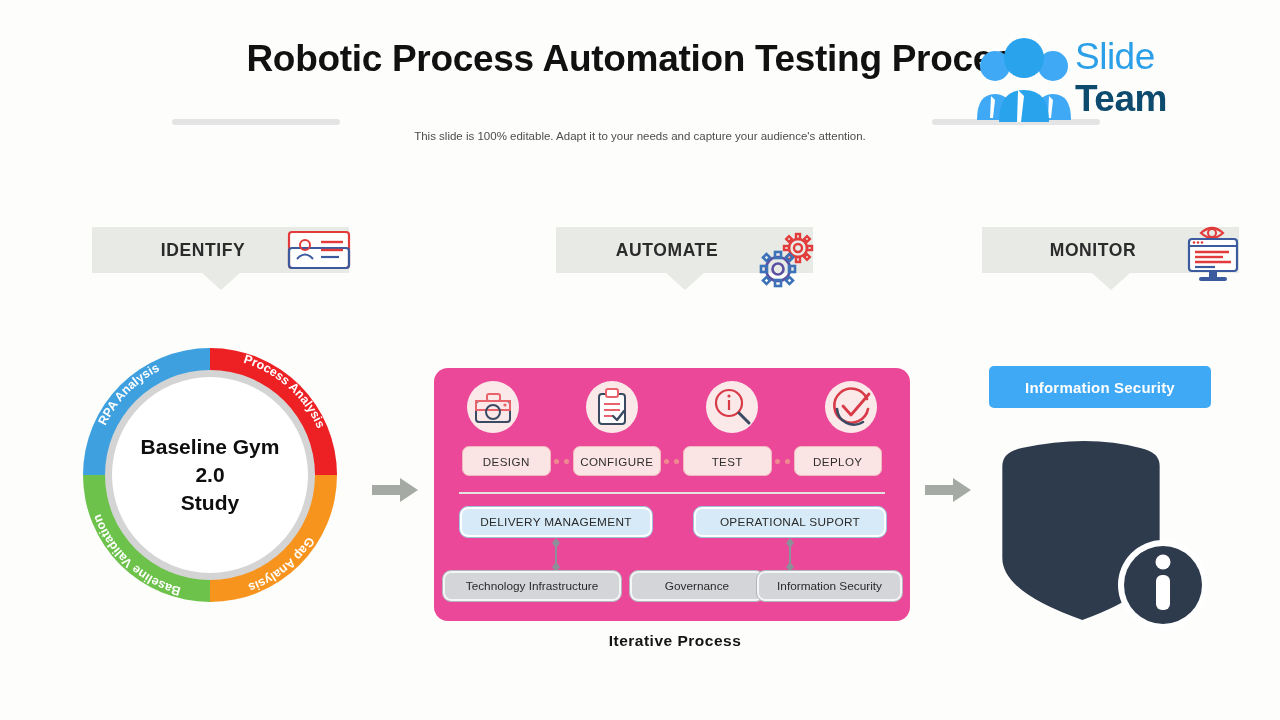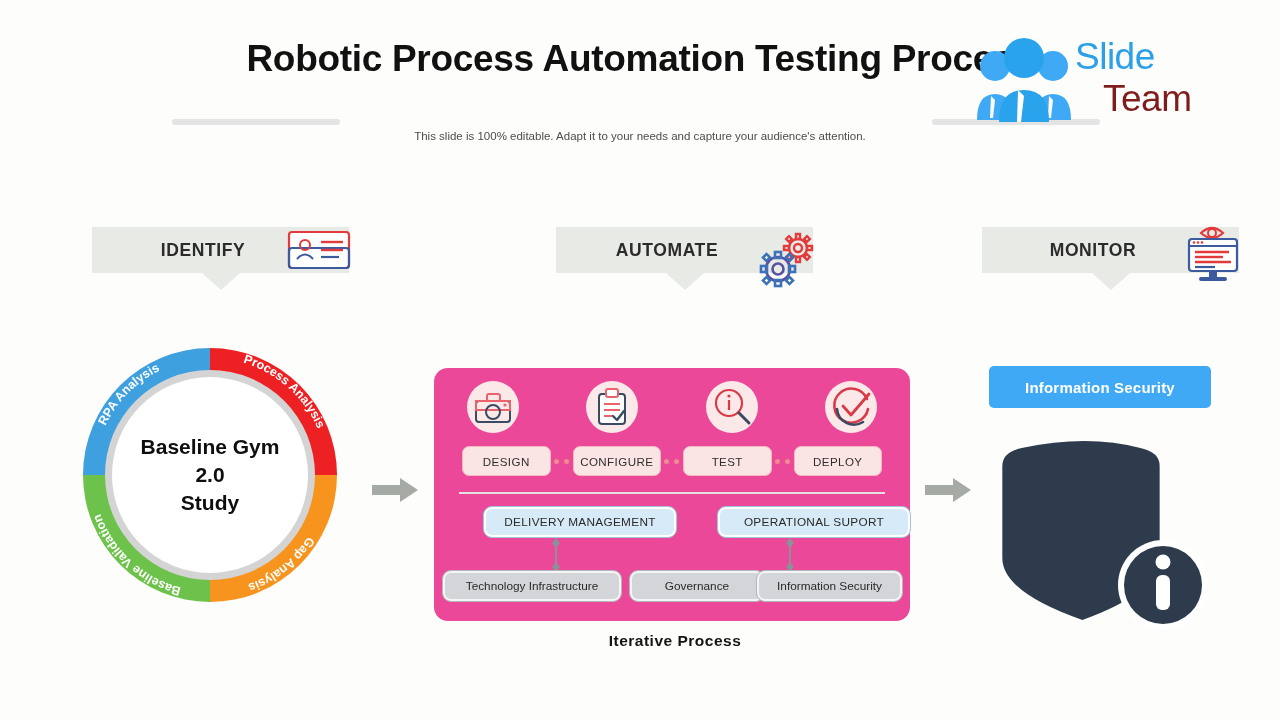--- a/index.html
+++ b/index.html
@@ -59,23 +59,22 @@
     width: 205px; height: 96px;
   }
   #brand-people { position: absolute; left: 0; top: 4px; }
   #brand-slide {
     position: absolute; left: 100px; top: 8px;
     font-size: 37px; font-weight: normal; color: #2ba0e8;
     letter-spacing: -0.5px;
   }
   #brand-team {
     position: absolute; left: 100px; top: 50px;
-    font-size: 37px; font-weight: normal; color: #7f1d1d;
+    font-size: 37px; font-weight: bold; color: #0c4a6e;
     letter-spacing: -0.5px;
-    margin-left: 28px;
   }
 
   
   .banner {
     position: absolute;
     height: 46px;
     background: #e8eae6;
     display: flex;
     align-items: center;
     justify-content: center;
@@ -207,21 +206,20 @@
     background: #d6eaf7;
     border: 1.4px solid #9ec5de;
     border-radius: 9px;
     box-shadow: inset 0 0 0 2px #ffffff;
     display: flex;
     align-items: center;
     justify-content: center;
     font-size: 11.8px;
     color: #2a2a2a;
     letter-spacing: 0.3px;
-    margin-left: 24px;
   }
   #box-delivery   { left: 25px;  top: 138px; width: 192px; }
   #box-operational{ left: 259px; top: 138px; width: 192px; }
 
   .gray-box {
     position: absolute;
     height: 30px;
     background: #d3d5d8;
     border: 1.4px solid #b3b6ba;
     border-radius: 9px;

